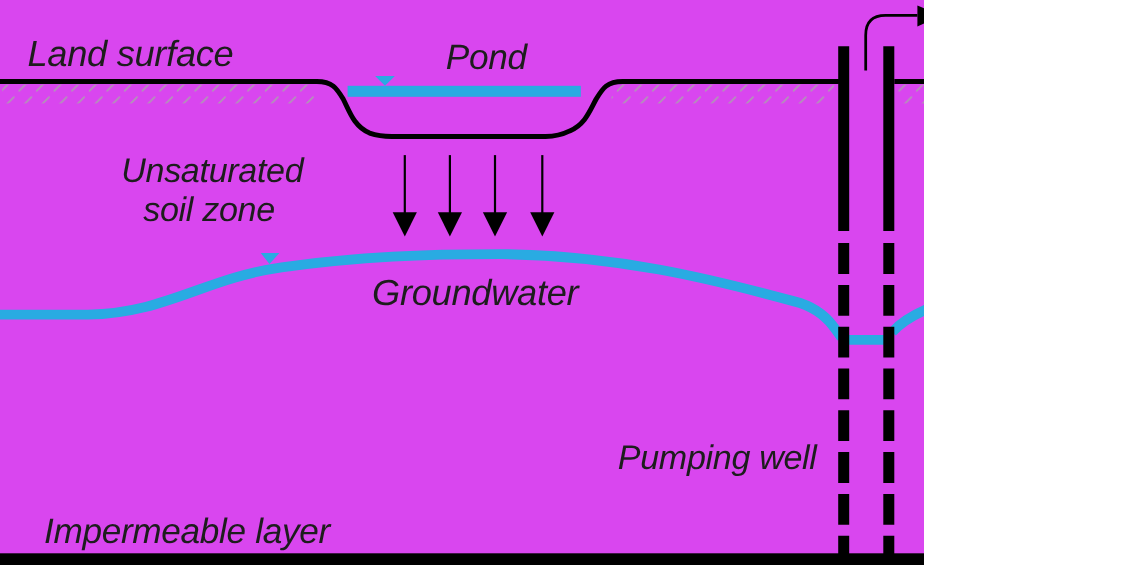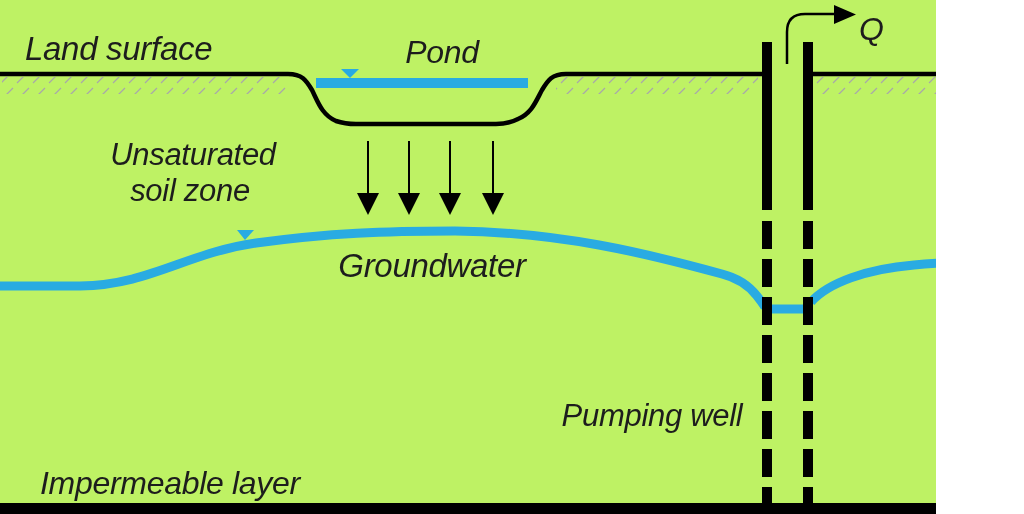--- a/index.html
+++ b/index.html
@@ -1,20 +1,20 @@
 <!DOCTYPE html>
 <html><head>
 <meta charset="utf-8">
 <style>
   html, body { margin: 0; padding: 0; background: #ffffff; }
   .stage {
     position: relative;
-    width: 936px;
+    width: 840px;
     height: 514px;
-    background: #bef264;
+    background: #d946ef;
     overflow: hidden;
     font-family: "Liberation Sans", sans-serif;
   }
   svg { display: block; }
   .lbl {
     font-family: "Liberation Sans", "DejaVu Sans", sans-serif;
     font-style: italic;
     fill: #1d1d1d;
     letter-spacing: -0.3px;
   }

